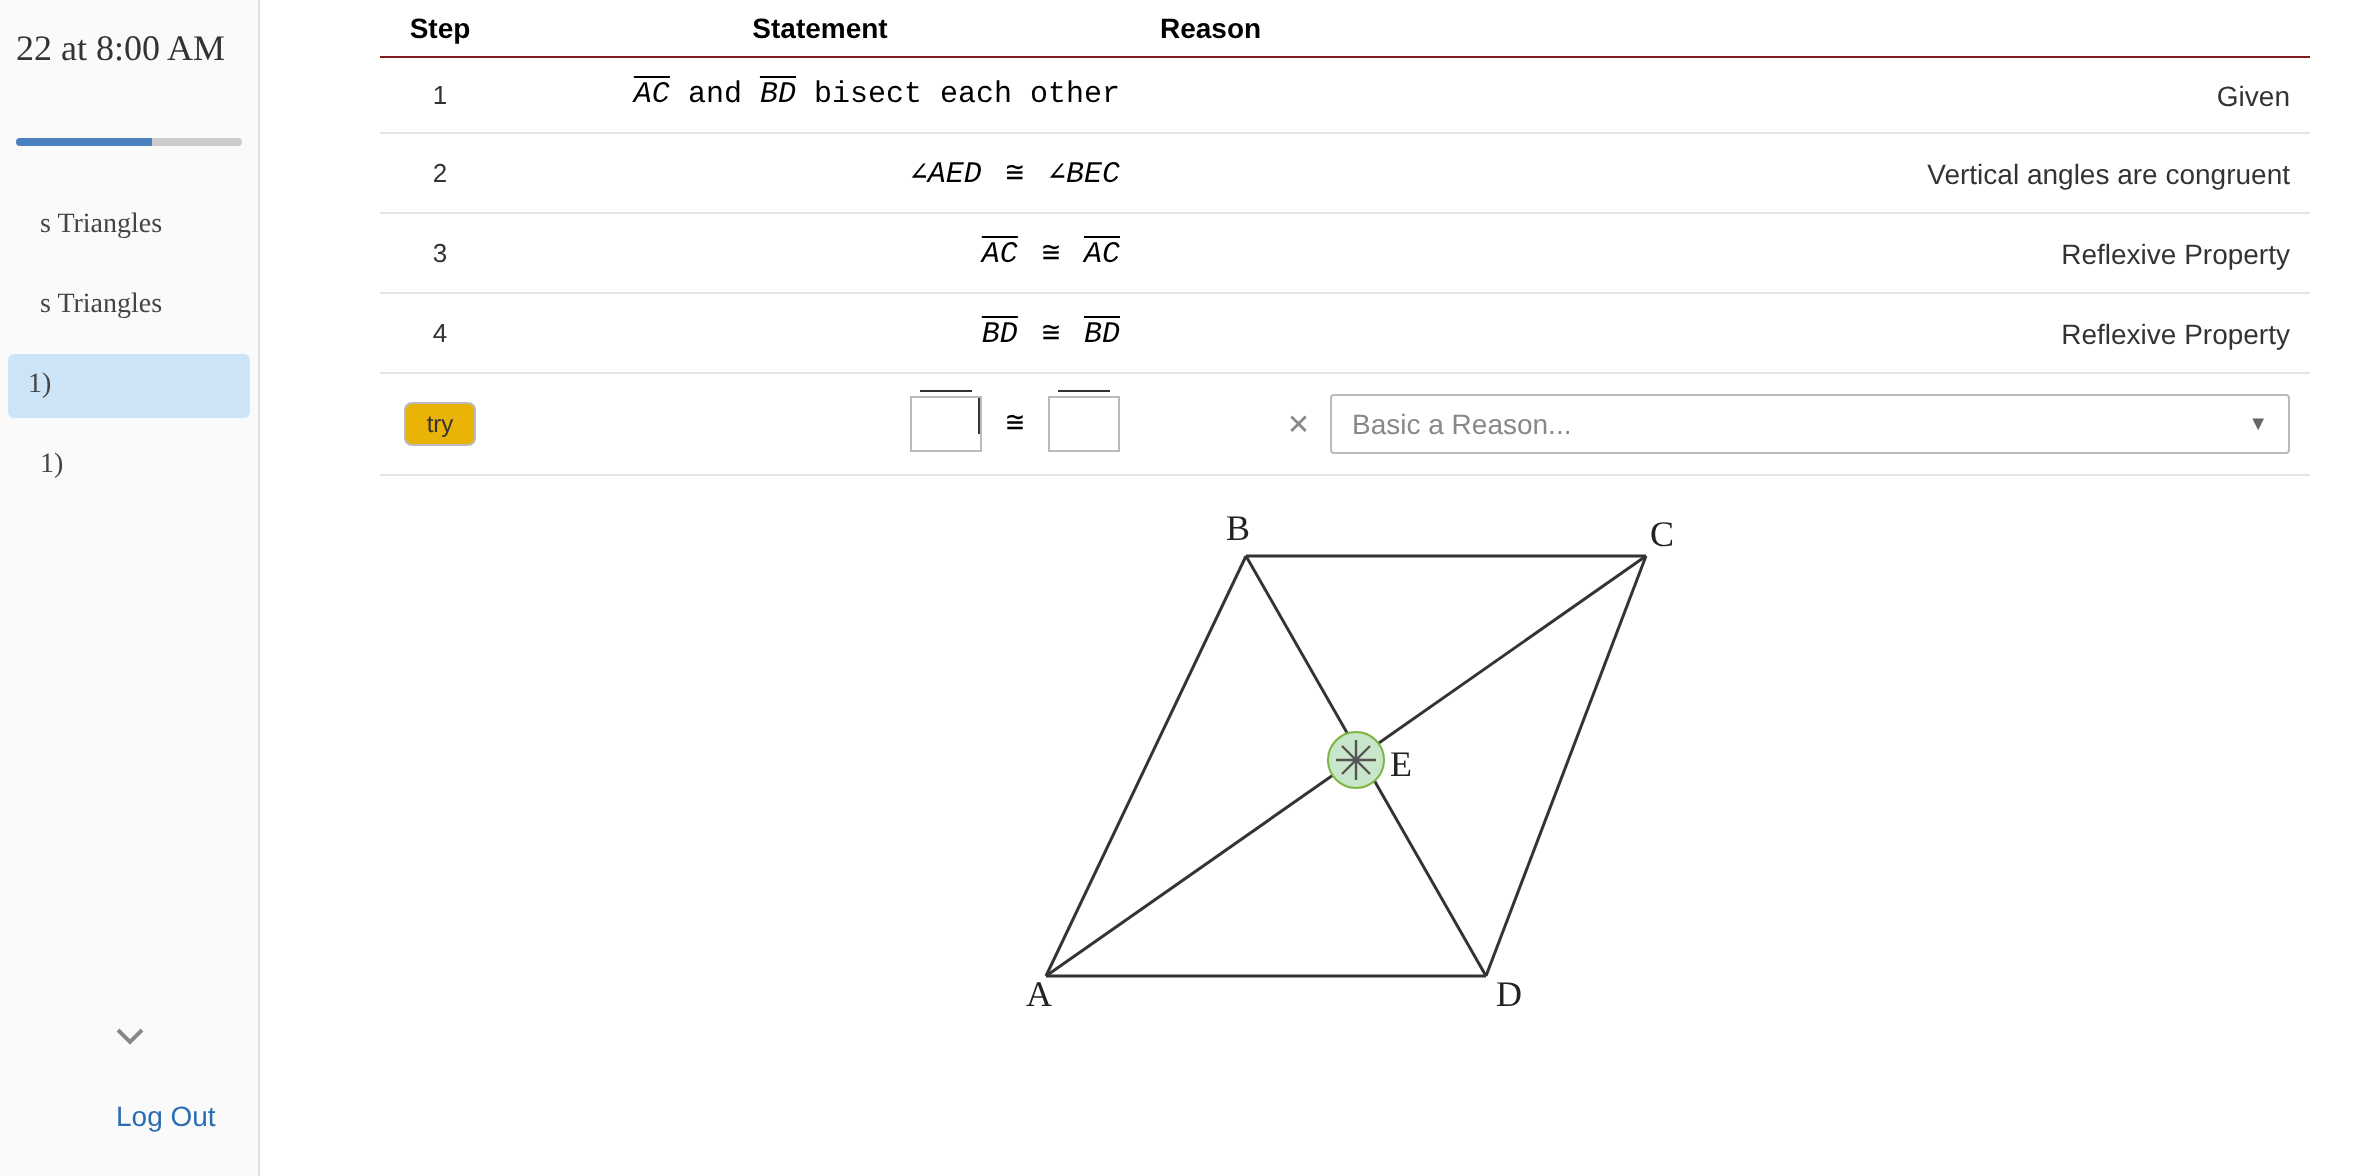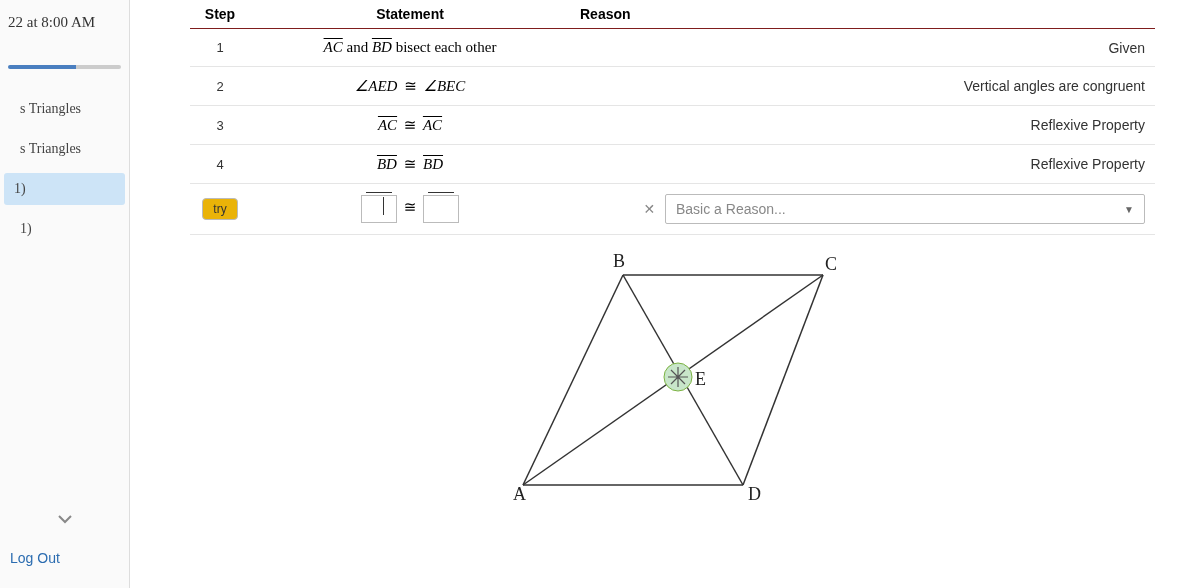--- a/index.html
+++ b/index.html
@@ -17,21 +17,21 @@
     }
     .sidebar {
       width: 130px;
       background: #fafafa;
       border-right: 1px solid #ddd;
       padding: 10px 0;
       display: flex;
       flex-direction: column;
     }
     .sidebar-top {
-      font-size: 15px;
+      font-size: 18px;
       color: #333;
       padding: 4px 8px;
     }
     .sidebar-sep {
       height: 4px;
       background: linear-gradient(to right, #4a7fc0 60%, #ccc 60%);
       margin: 30px 8px 20px 8px;
       border-radius: 2px;
     }
     .sidebar-item {
@@ -53,20 +53,21 @@
       text-align: center;
       padding: 10px;
       color: #888;
     }
     .logout {
       padding: 12px 10px;
       color: #2b6cb0;
       cursor: pointer;
       font-family: Arial, sans-serif;
       font-size: 14px;
+      margin-left: 48px;
     }
     .main {
       flex: 1;
       background: #fff;
       padding: 0 30px 10px 60px;
       overflow: auto;
     }
     table.proof {
       width: 100%;
       border-collapse: collapse;
@@ -87,22 +88,23 @@
       border-bottom: 1px solid #e5e5e5;
       vertical-align: middle;
     }
     table.proof td.step {
       text-align: center;
       font-family: Arial, sans-serif;
       font-size: 13px;
       color: #333;
     }
     table.proof td.stmt {
-      text-align: center;
+      text-align: right;
       font-style: italic;
+      font-family: Liberation Mono, monospace;
     }
     table.proof td.reason {
       color: #333;
       font-family: Arial, sans-serif;
       font-size: 14px;
       text-align: right;
     }
     .overline {
       text-decoration: overline;
       font-style: italic;

